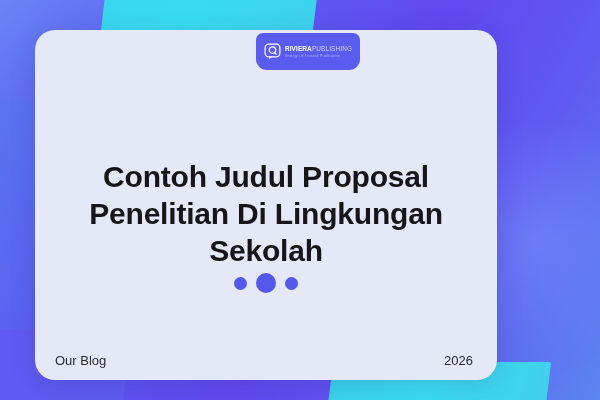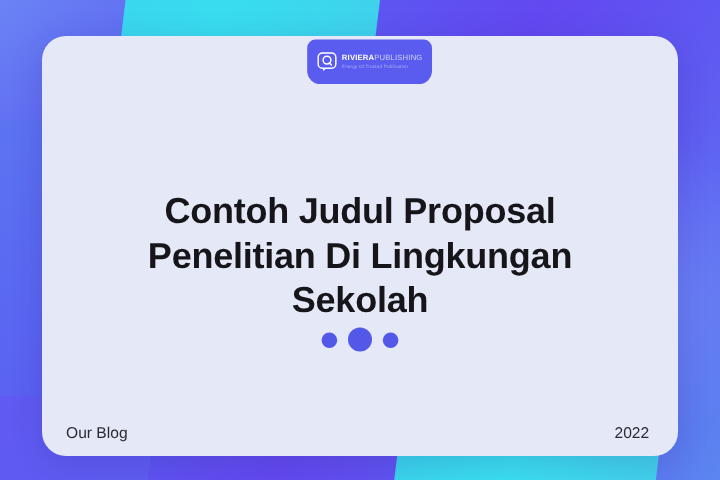--- a/index.html
+++ b/index.html
@@ -71,21 +71,21 @@
     width: 220px;
     height: 240px;
     background: radial-gradient(circle at 40% 50%, rgba(125,150,250,0.45) 0%, rgba(110,120,245,0) 70%);
   }
 
   
   .card {
     position: absolute;
     left: 35px;
     top: 30px;
-    width: 530px;
+    width: 462px;
     height: 350px;
     background: #e4e8f7;
     border-radius: 20px;
     box-shadow: 0 6px 26px rgba(40, 40, 120, 0.18);
   }
 
   
   .logo-badge {
     position: absolute;
     left: 221px;
@@ -217,17 +217,17 @@
     <div class="headline">Contoh Judul Proposal Penelitian Di Lingkungan Sekolah</div>
 
     <div class="dots">
       <span class="dot small"></span>
       <span class="dot large"></span>
       <span class="dot small"></span>
     </div>
 
     <div class="footer">
       <span class="footer-left">Our Blog</span>
-      <span class="footer-right">2022</span>
+      <span class="footer-right">2026</span>
     </div>
 
   </div>
 </div>
 
 </body></html>

